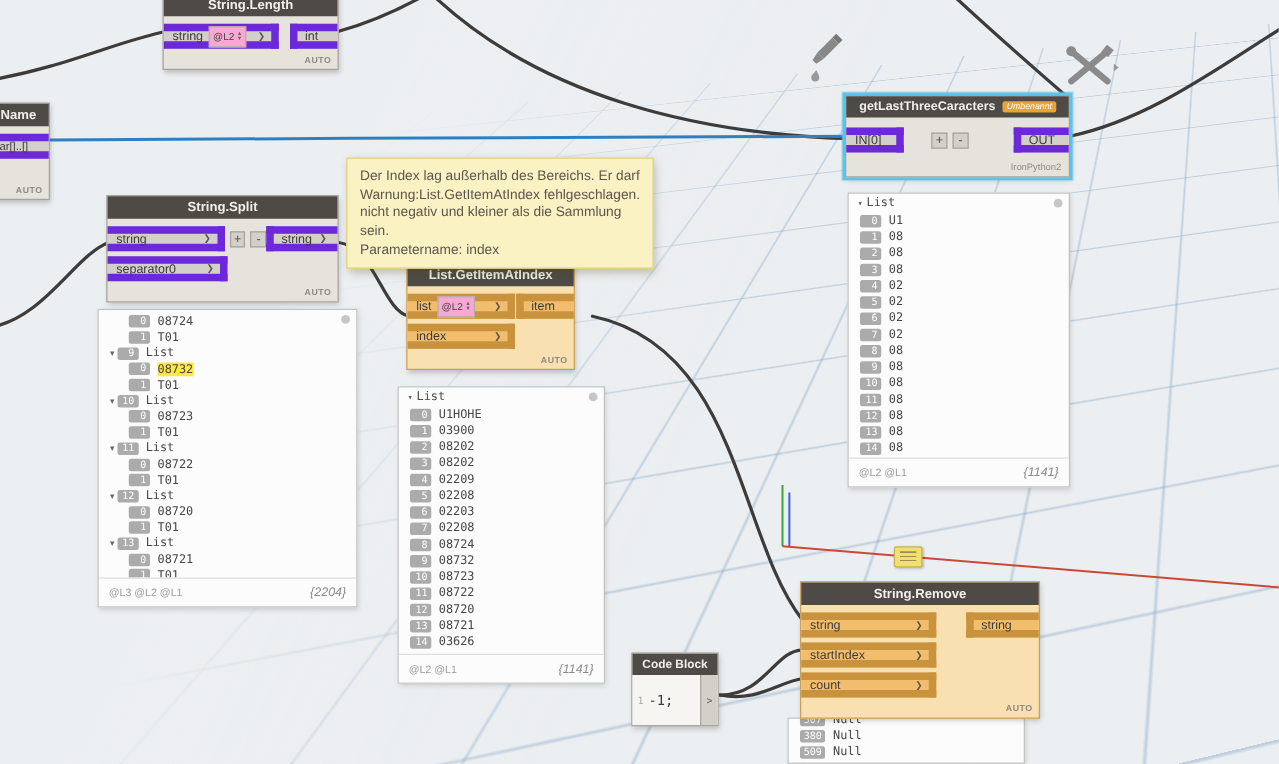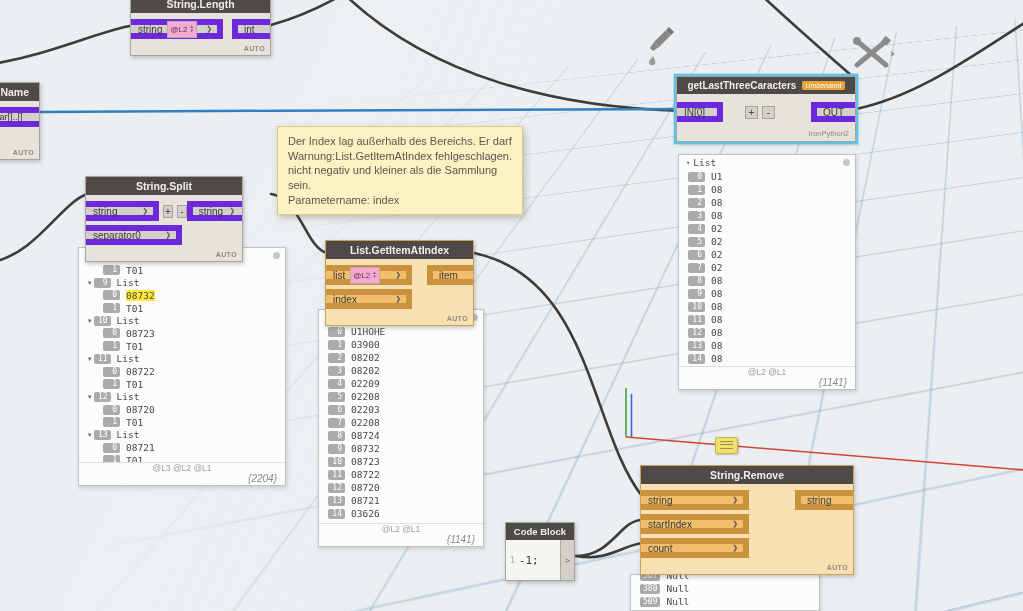--- a/index.html
+++ b/index.html
@@ -57,21 +57,21 @@
   .phead{display:flex;align-items:center;height:15px;padding-left:7px;font-family:"DejaVu Sans Mono",monospace;font-size:9.5px;color:#4A4A4A;}
   .phead .arrow{font-size:7px;color:#666;margin-right:3px;}
   .rows{padding-top:3px;}
   .prow{display:flex;align-items:center;height:12.7px;padding-left:24px;}
   .panel.simple .prow{height:13px;padding-left:9px;}
   .prow.group{padding-left:9px;}
   .prow .arrow{font-size:7px;color:#666;margin-right:2px;}
   .badge{background:#ABABAB;color:#FFF;font-size:8px;line-height:10px;border-radius:2px;padding:0 3px;min-width:11px;text-align:right;margin-right:6px;font-family:"DejaVu Sans Mono",monospace;}
   .val{font-size:9.5px;color:#474747;font-family:"DejaVu Sans Mono",monospace;}
   .val.hl{background:#FFE93B;}
-  .pfoot{position:absolute;left:0;right:0;bottom:0;height:22px;background:#FCFCFC;border-top:1px solid #DEDEDE;display:flex;align-items:center;padding:0 8px;flex-direction:column;}
+  .pfoot{position:absolute;left:0;right:0;bottom:0;height:22px;background:#FCFCFC;border-top:1px solid #DEDEDE;display:flex;align-items:center;padding:0 8px;}
   .levels{font-size:8.5px;color:#9C9C9C;}
   .count{margin-left:auto;font-size:10px;font-style:italic;color:#8A8A8A;}
 
   
   .warning{position:absolute;z-index:5;background:#FBF2C4;border:1px solid #DFCD7F;box-shadow:2px 3px 7px rgba(80,70,30,.3);padding:7px 10px;font-size:11px;line-height:1.33;color:#5C564D;box-sizing:border-box;}
 
   
   .note{position:absolute;z-index:3;width:21px;height:15px;background:#F2E06E;border:1px solid #C4B34B;border-radius:2px;box-shadow:1px 1px 2px rgba(0,0,0,.2);}
   .note .note-lines{margin:3px 4px;height:8px;background:repeating-linear-gradient(180deg,#9A8F54 0 1px,transparent 1px 3.5px);}
 </style>
@@ -147,21 +147,21 @@
     <div class="body" style="min-height:44px">
       <div class="r">
         <div class="port out" style="width:56px;font-size:9px">
           <span>var[]..[]</span>
         </div>
       </div>
     </div>
     <div class="auto">AUTO</div>
   </div>
 
-  <div class="node" style="left:85px;top:176px;width:158px">
+  <div class="node" style="left:85px;top:156px;width:186px">
     <div class="hdr">String.Split</div>
     <div class="body">
       <div class="r">
         <div class="port in" style="width:96px">
           <span>string</span>
           <span class="chev">❯</span>
         </div>
         <div class="pm">+</div>
         <div class="pm">-</div>
         <div class="port out" style="width:58px">
@@ -180,21 +180,21 @@
   </div>
 
   <div class="warning" style="left:277px;top:126px;width:246px">
     <div>Der Index lag außerhalb des Bereichs. Er darf</div>
     <div>Warnung:List.GetItemAtIndex fehlgeschlagen.</div>
     <div>nicht negativ und kleiner als die Sammlung</div>
     <div>sein.</div>
     <div>Parametername: index</div>
   </div>
 
-  <div class="node warn" style="left:325px;top:240px;width:149px">
+  <div class="node warn" style="left:325px;top:210px;width:135px">
     <div class="hdr">List.GetItemAtIndex</div>
     <div class="body">
       <div class="r">
         <div class="port in" style="width:86px">
           <span>list</span>
           <span class="spin">
             <span class="lv">@L2</span>
             <span class="arrs">
               <span>▲</span>
                 <span>▼</span>
@@ -475,21 +475,21 @@
       <span class="cbnum">1</span>
       <span class="cbcode">-1;</span>
       <div class="cbout">&gt;</div>
     </div>
   </div>
 
   <div class="note" style="left:715px;top:437px">
     <div class="note-lines"></div>
   </div>
 
-  <div class="node warn" style="left:640px;top:465px;width:214px">
+  <div class="node warn" style="left:640px;top:465px;width:192px">
     <div class="hdr">String.Remove</div>
     <div class="body">
       <div class="r">
         <div class="port in" style="width:108px">
           <span>string</span>
           <span class="chev">❯</span>
         </div>
         <div class="port out" style="width:58px">
           <span>string</span>
         </div>

